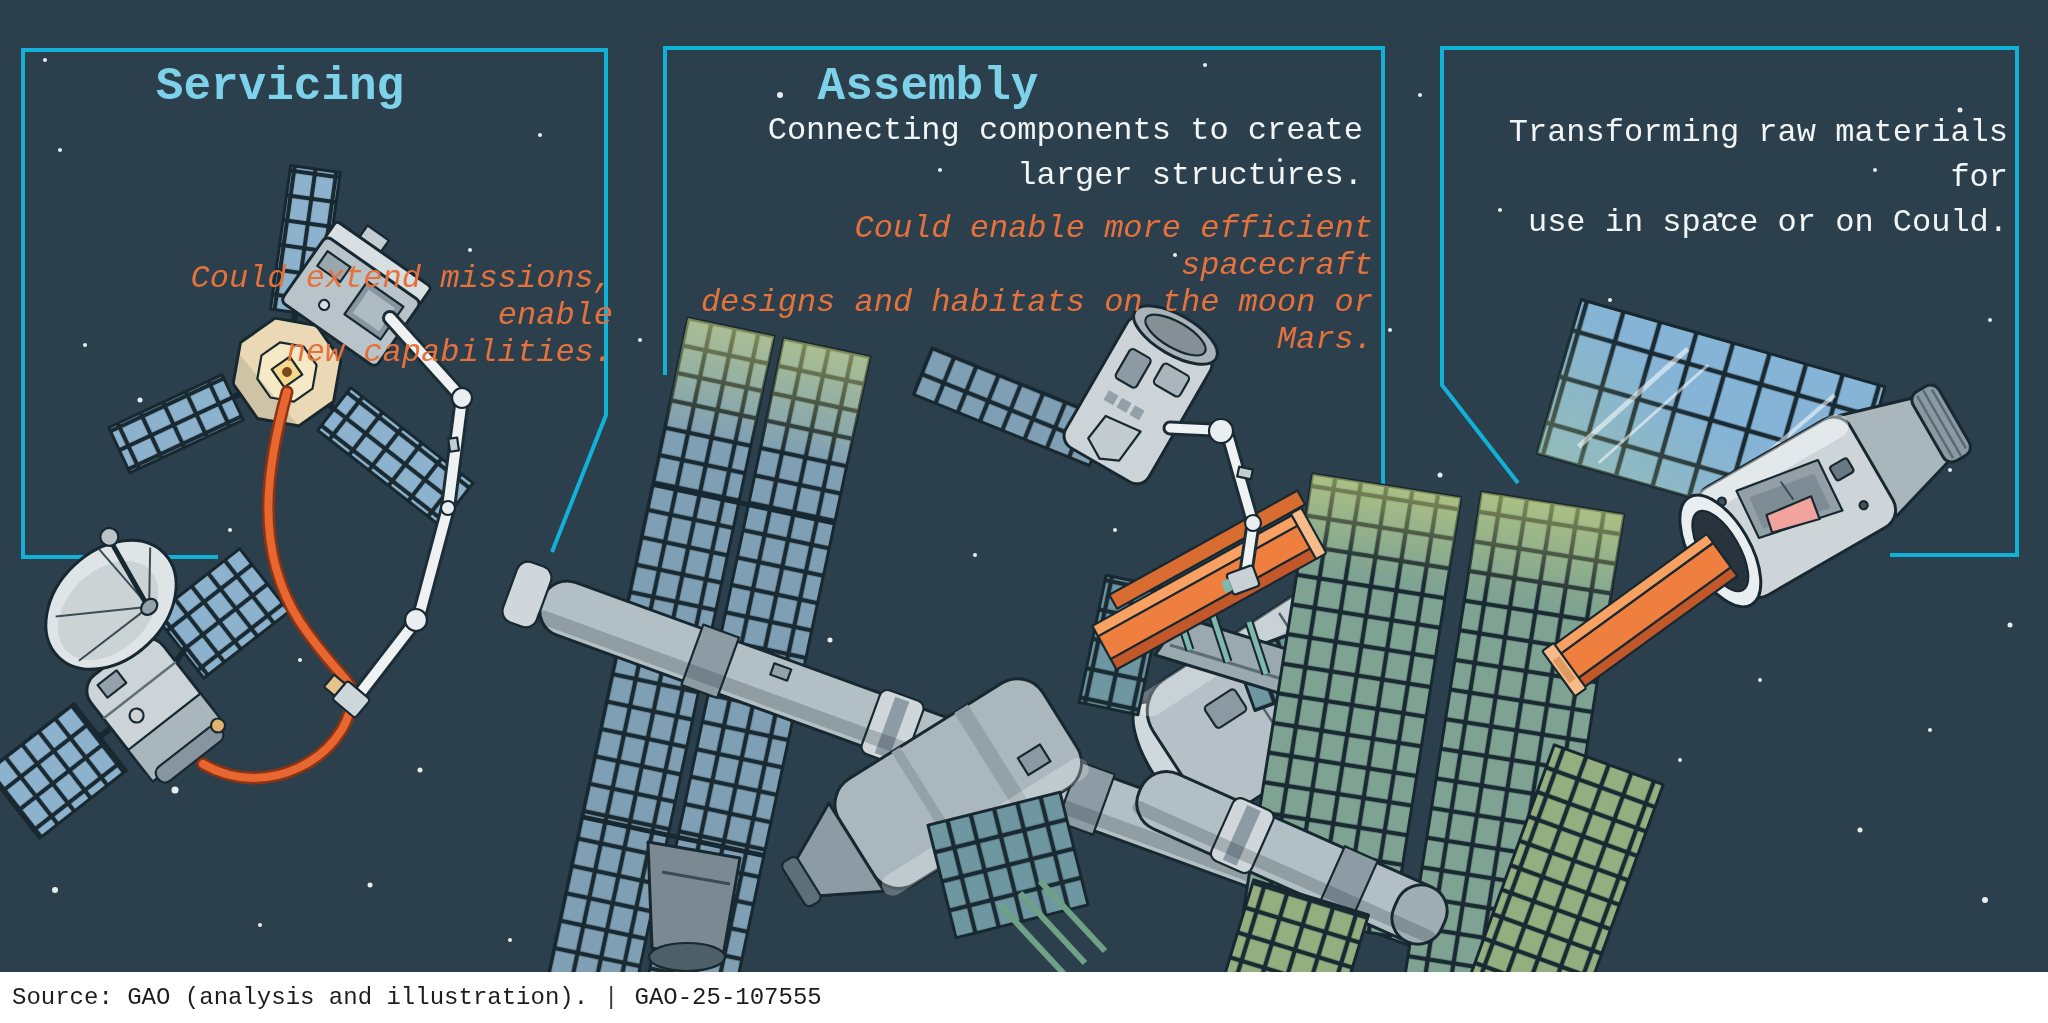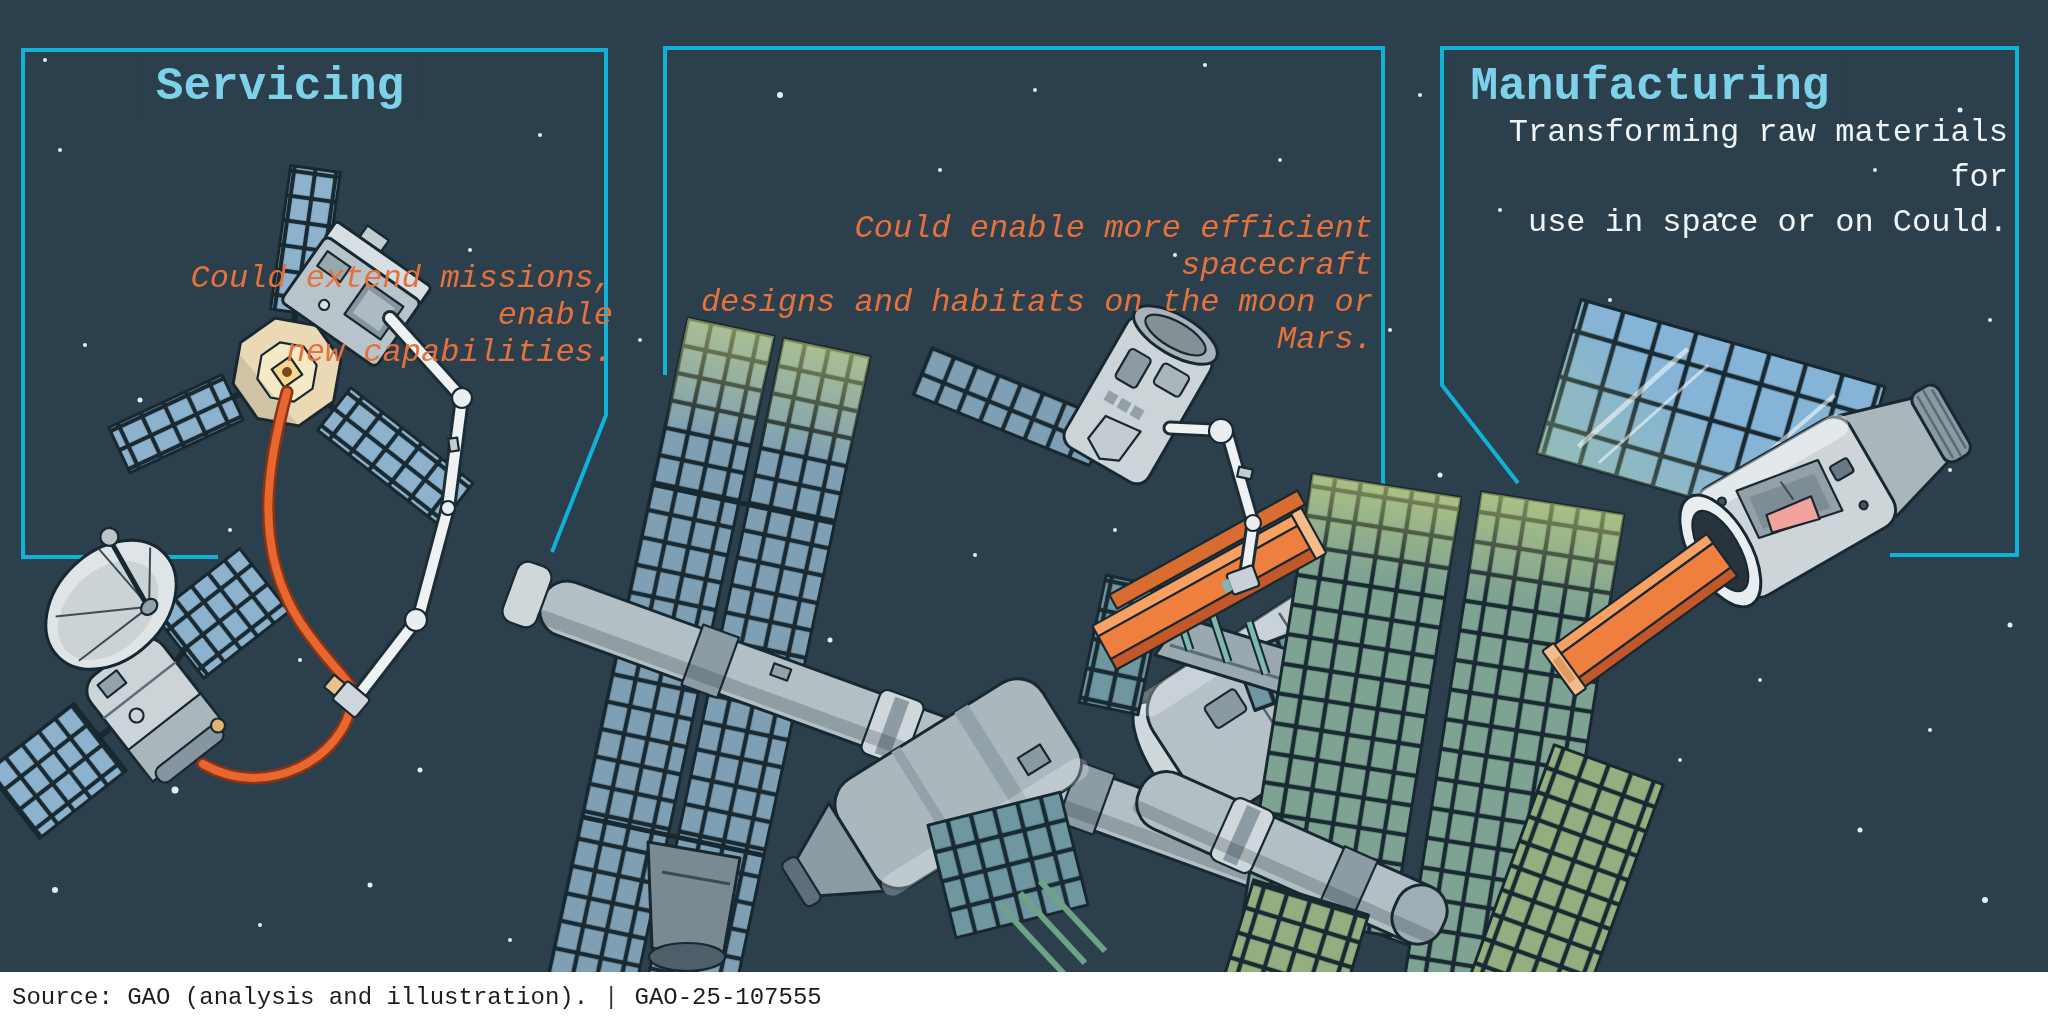--- a/index.html
+++ b/index.html
@@ -419,26 +419,28 @@
   </g>
 </svg>
 
   <section class="panel">
     <h2 class="panel-title" id="t-servicing">Servicing</h2>
     <p class="panel-note" id="n-servicing">Could extend missions, enable
 new capabilities.</p>
   </section>
 
   <section class="panel">
+    <h2 class="panel-title" id="t-assembly">Assembly</h2>
+    <p class="panel-desc" id="d-assembly">Connecting components to create
+larger structures.</p>
     <p class="panel-note" id="n-assembly">Could enable more efficient spacecraft
 designs and habitats on the moon or Mars.</p>
   </section>
 
   <section class="panel">
-    <h2 class="panel-title" id="t-manufacturing">Manufacturing</h2>
     <p class="panel-desc" id="d-manufacturing">Transforming raw materials for
 use in space or on Could.</p>
   </section>
 
   <footer id="source-bar">
     <span>Source: GAO (analysis and illustration).</span>
     <span class="sep">|</span>
     <span>GAO-25-107555</span>
   </footer>
 

